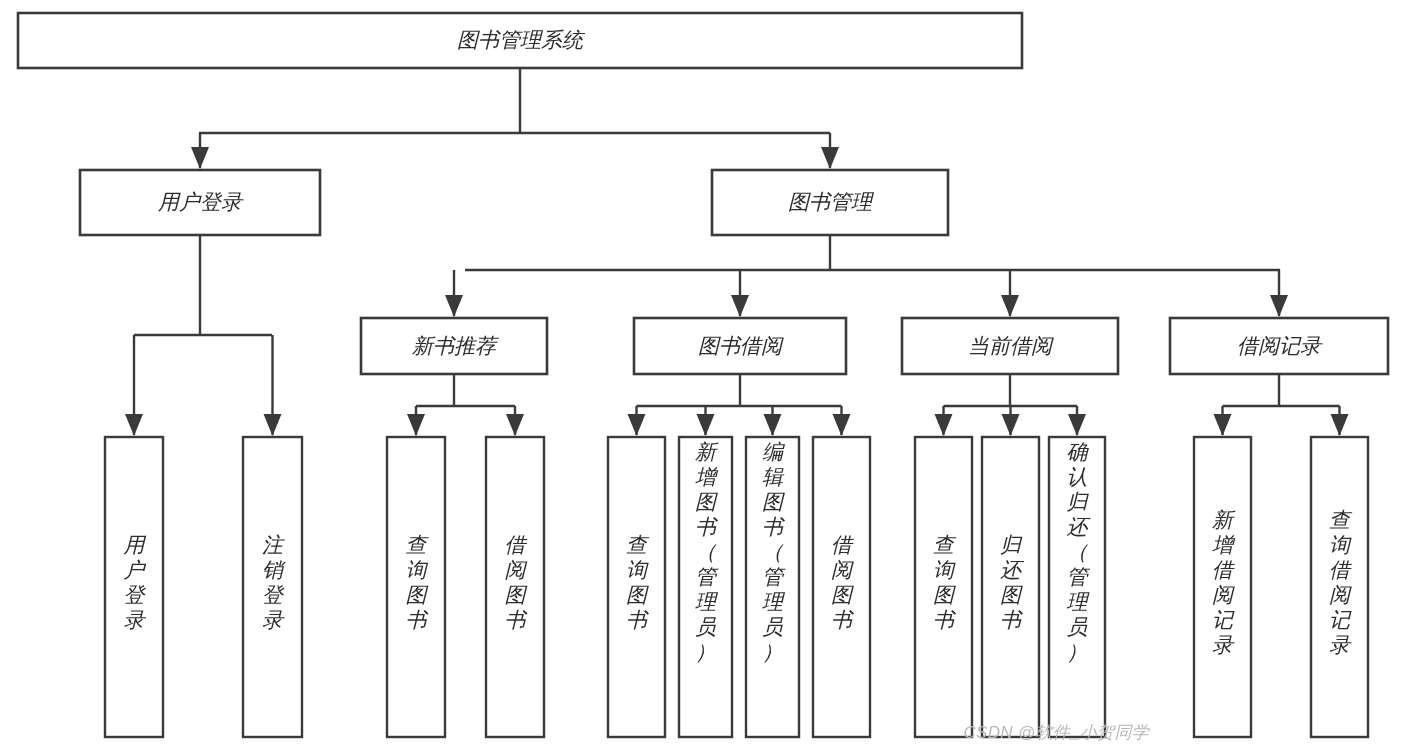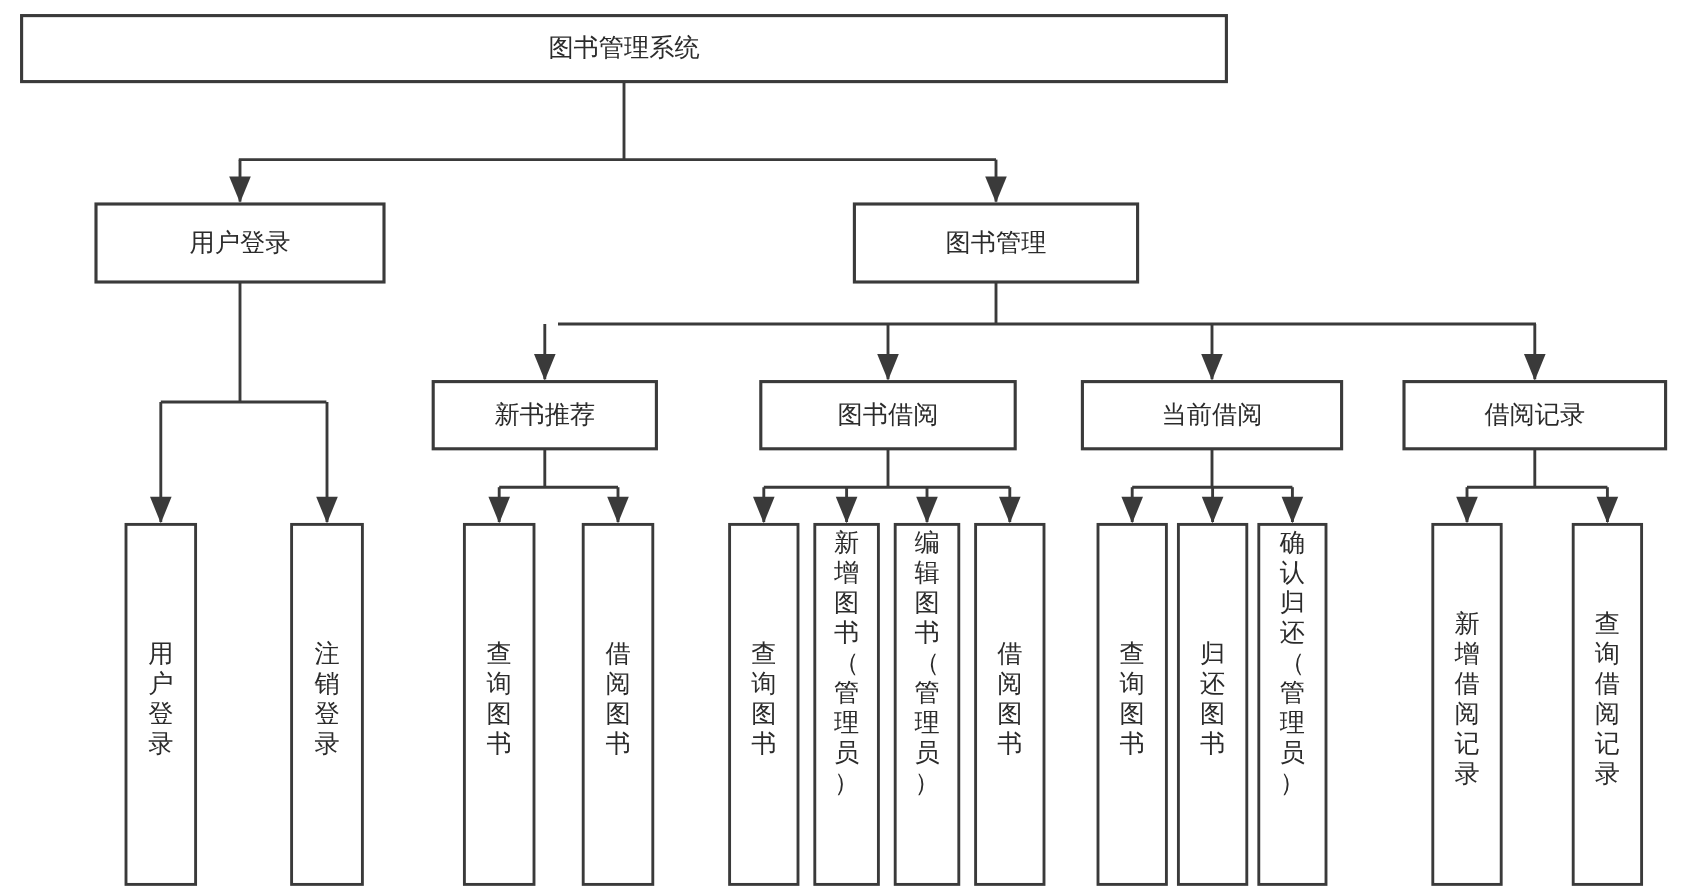--- a/index.html
+++ b/index.html
@@ -11,20 +11,21 @@
     width: 1405px;
     height: 747px;
     font-family: "Liberation Sans", "DejaVu Sans", sans-serif;
     overflow: hidden;
     position: relative;
   }
   #diagram-root {
     position: relative;
     width: 1157px;
     height: 747px;
+    font-style: italic;
   }
   svg.diagram-canvas {
     position: absolute;
     left: 0;
     top: 0;
     width: 1405px;
     height: 747px;
     display: block;
   }
   .node-box {
@@ -205,13 +206,14 @@
         <g>
           <rect x="1194" y="437" width="57" height="300" class="node-box thin"></rect>
           <text x="1222.5" y="0" class="node-label-vertical"><tspan x="1222.5" y="526.5">新</tspan><tspan x="1222.5" y="551.5">增</tspan><tspan x="1222.5" y="576.5">借</tspan><tspan x="1222.5" y="601.5">阅</tspan><tspan x="1222.5" y="626.5">记</tspan><tspan x="1222.5" y="651.5">录</tspan></text>
         </g>
         <g>
           <rect x="1311" y="437" width="57" height="300" class="node-box thin"></rect>
           <text x="1339.5" y="0" class="node-label-vertical"><tspan x="1339.5" y="526.5">查</tspan><tspan x="1339.5" y="551.5">询</tspan><tspan x="1339.5" y="576.5">借</tspan><tspan x="1339.5" y="601.5">阅</tspan><tspan x="1339.5" y="626.5">记</tspan><tspan x="1339.5" y="651.5">录</tspan></text>
         </g>
       </g>
   </svg>
+  <div class="watermark">CSDN @软件_小贺同学</div>
 </div>
 
 </body></html>

